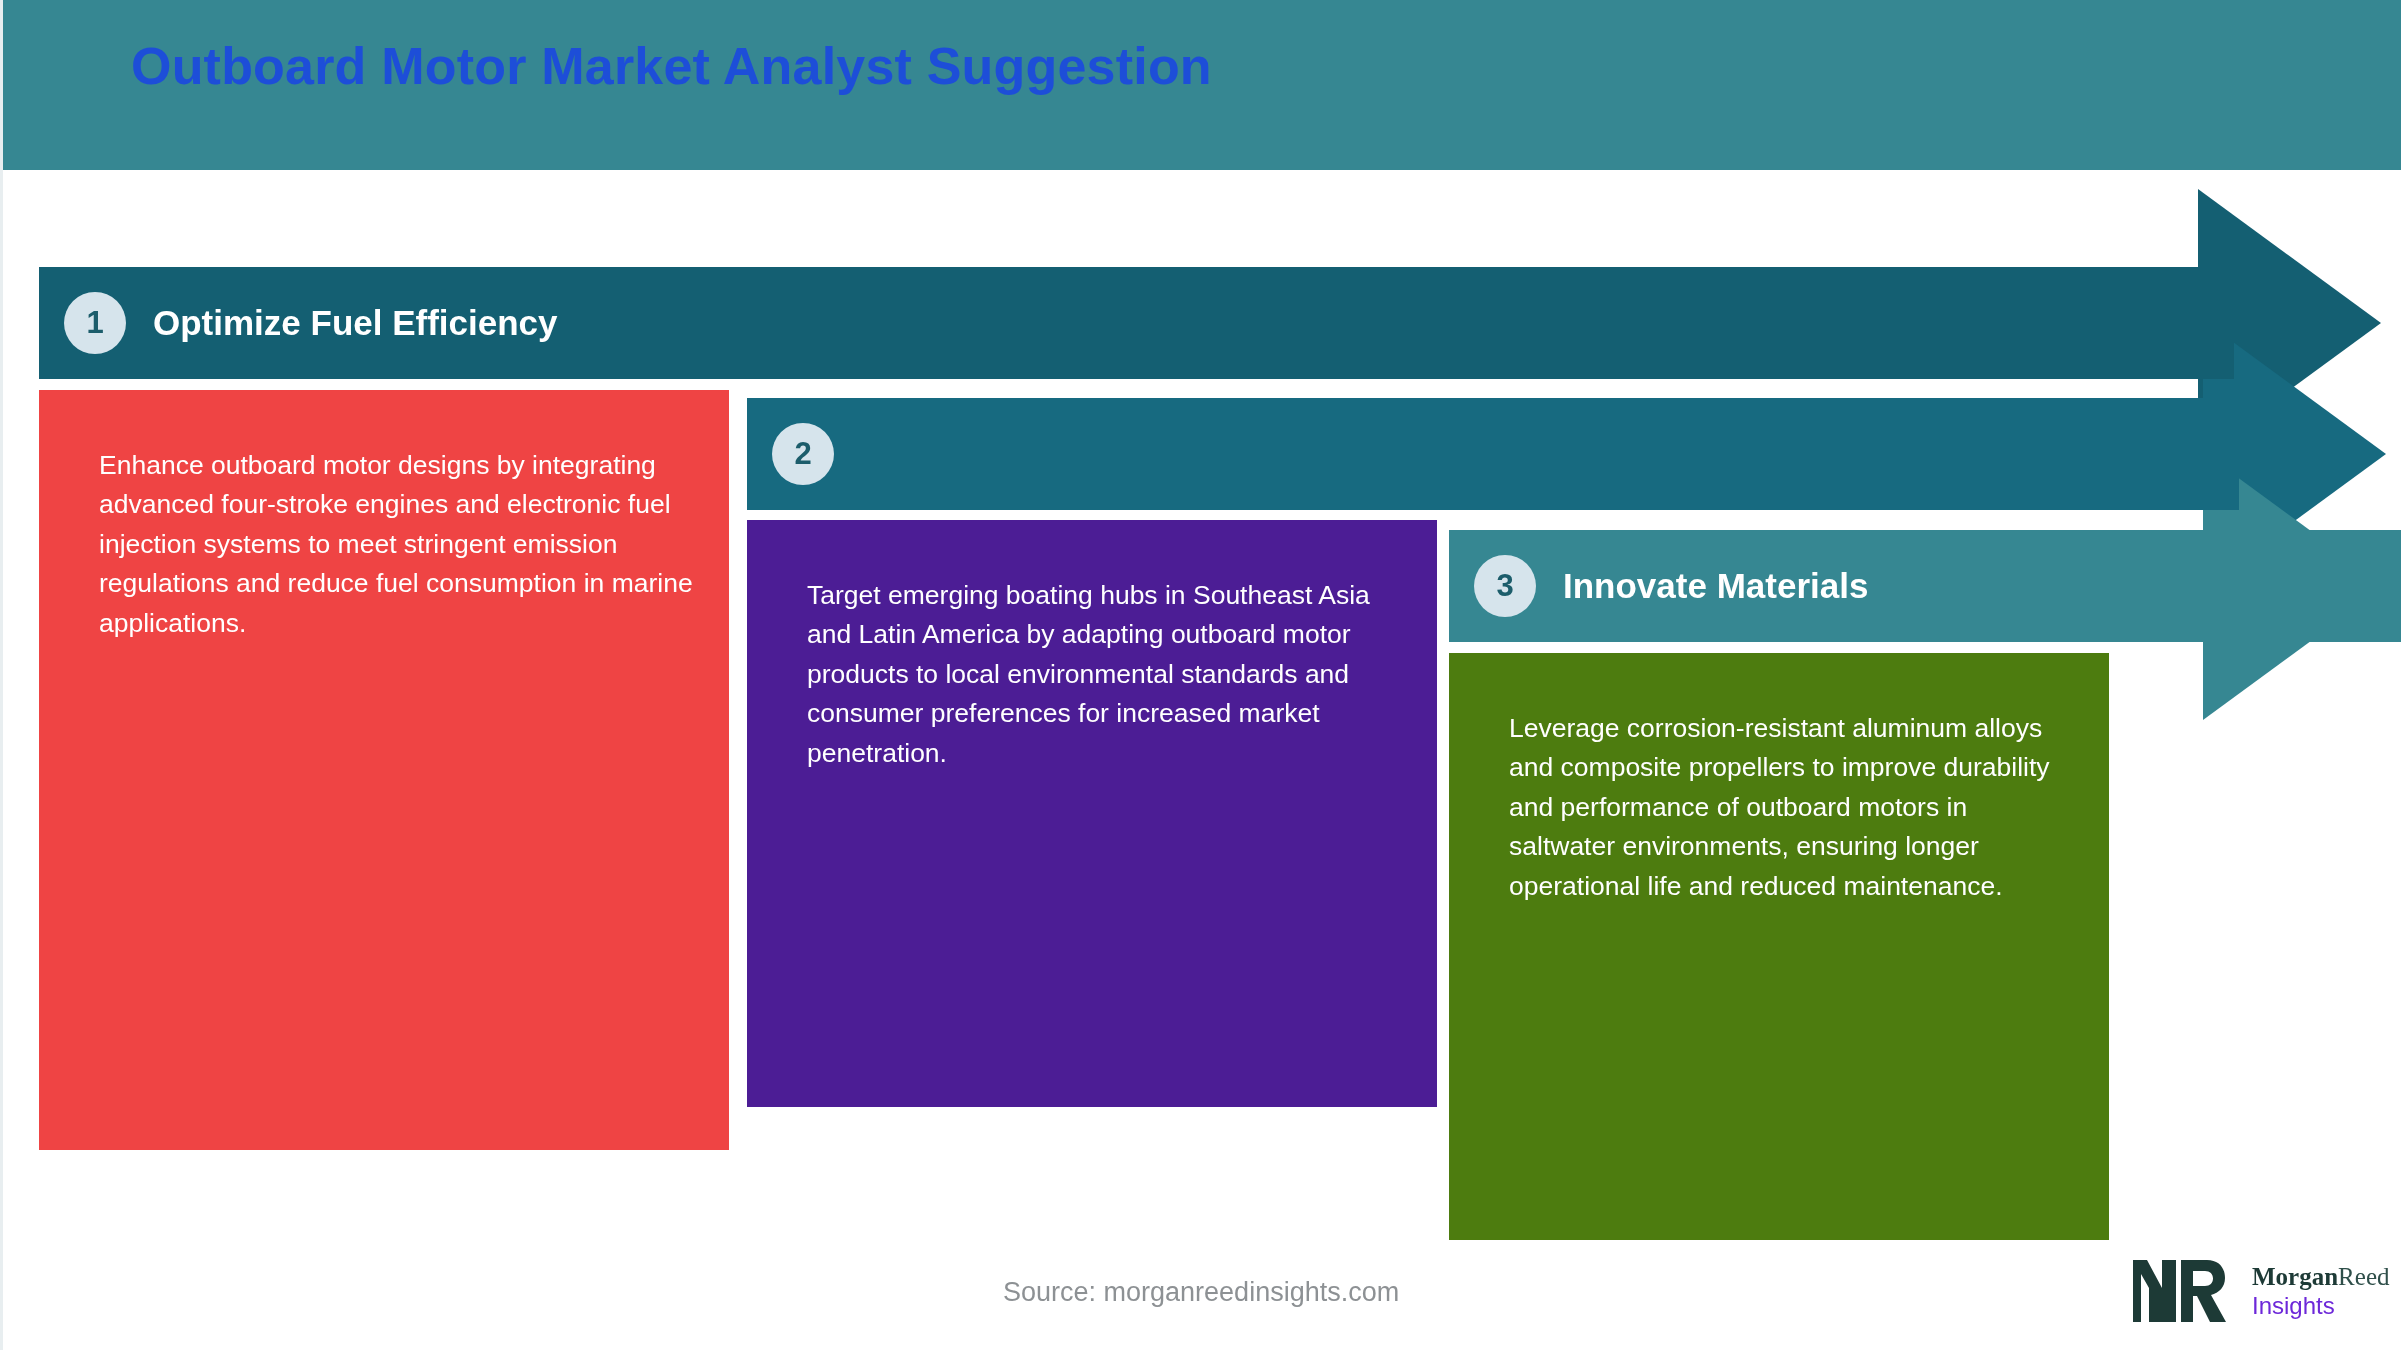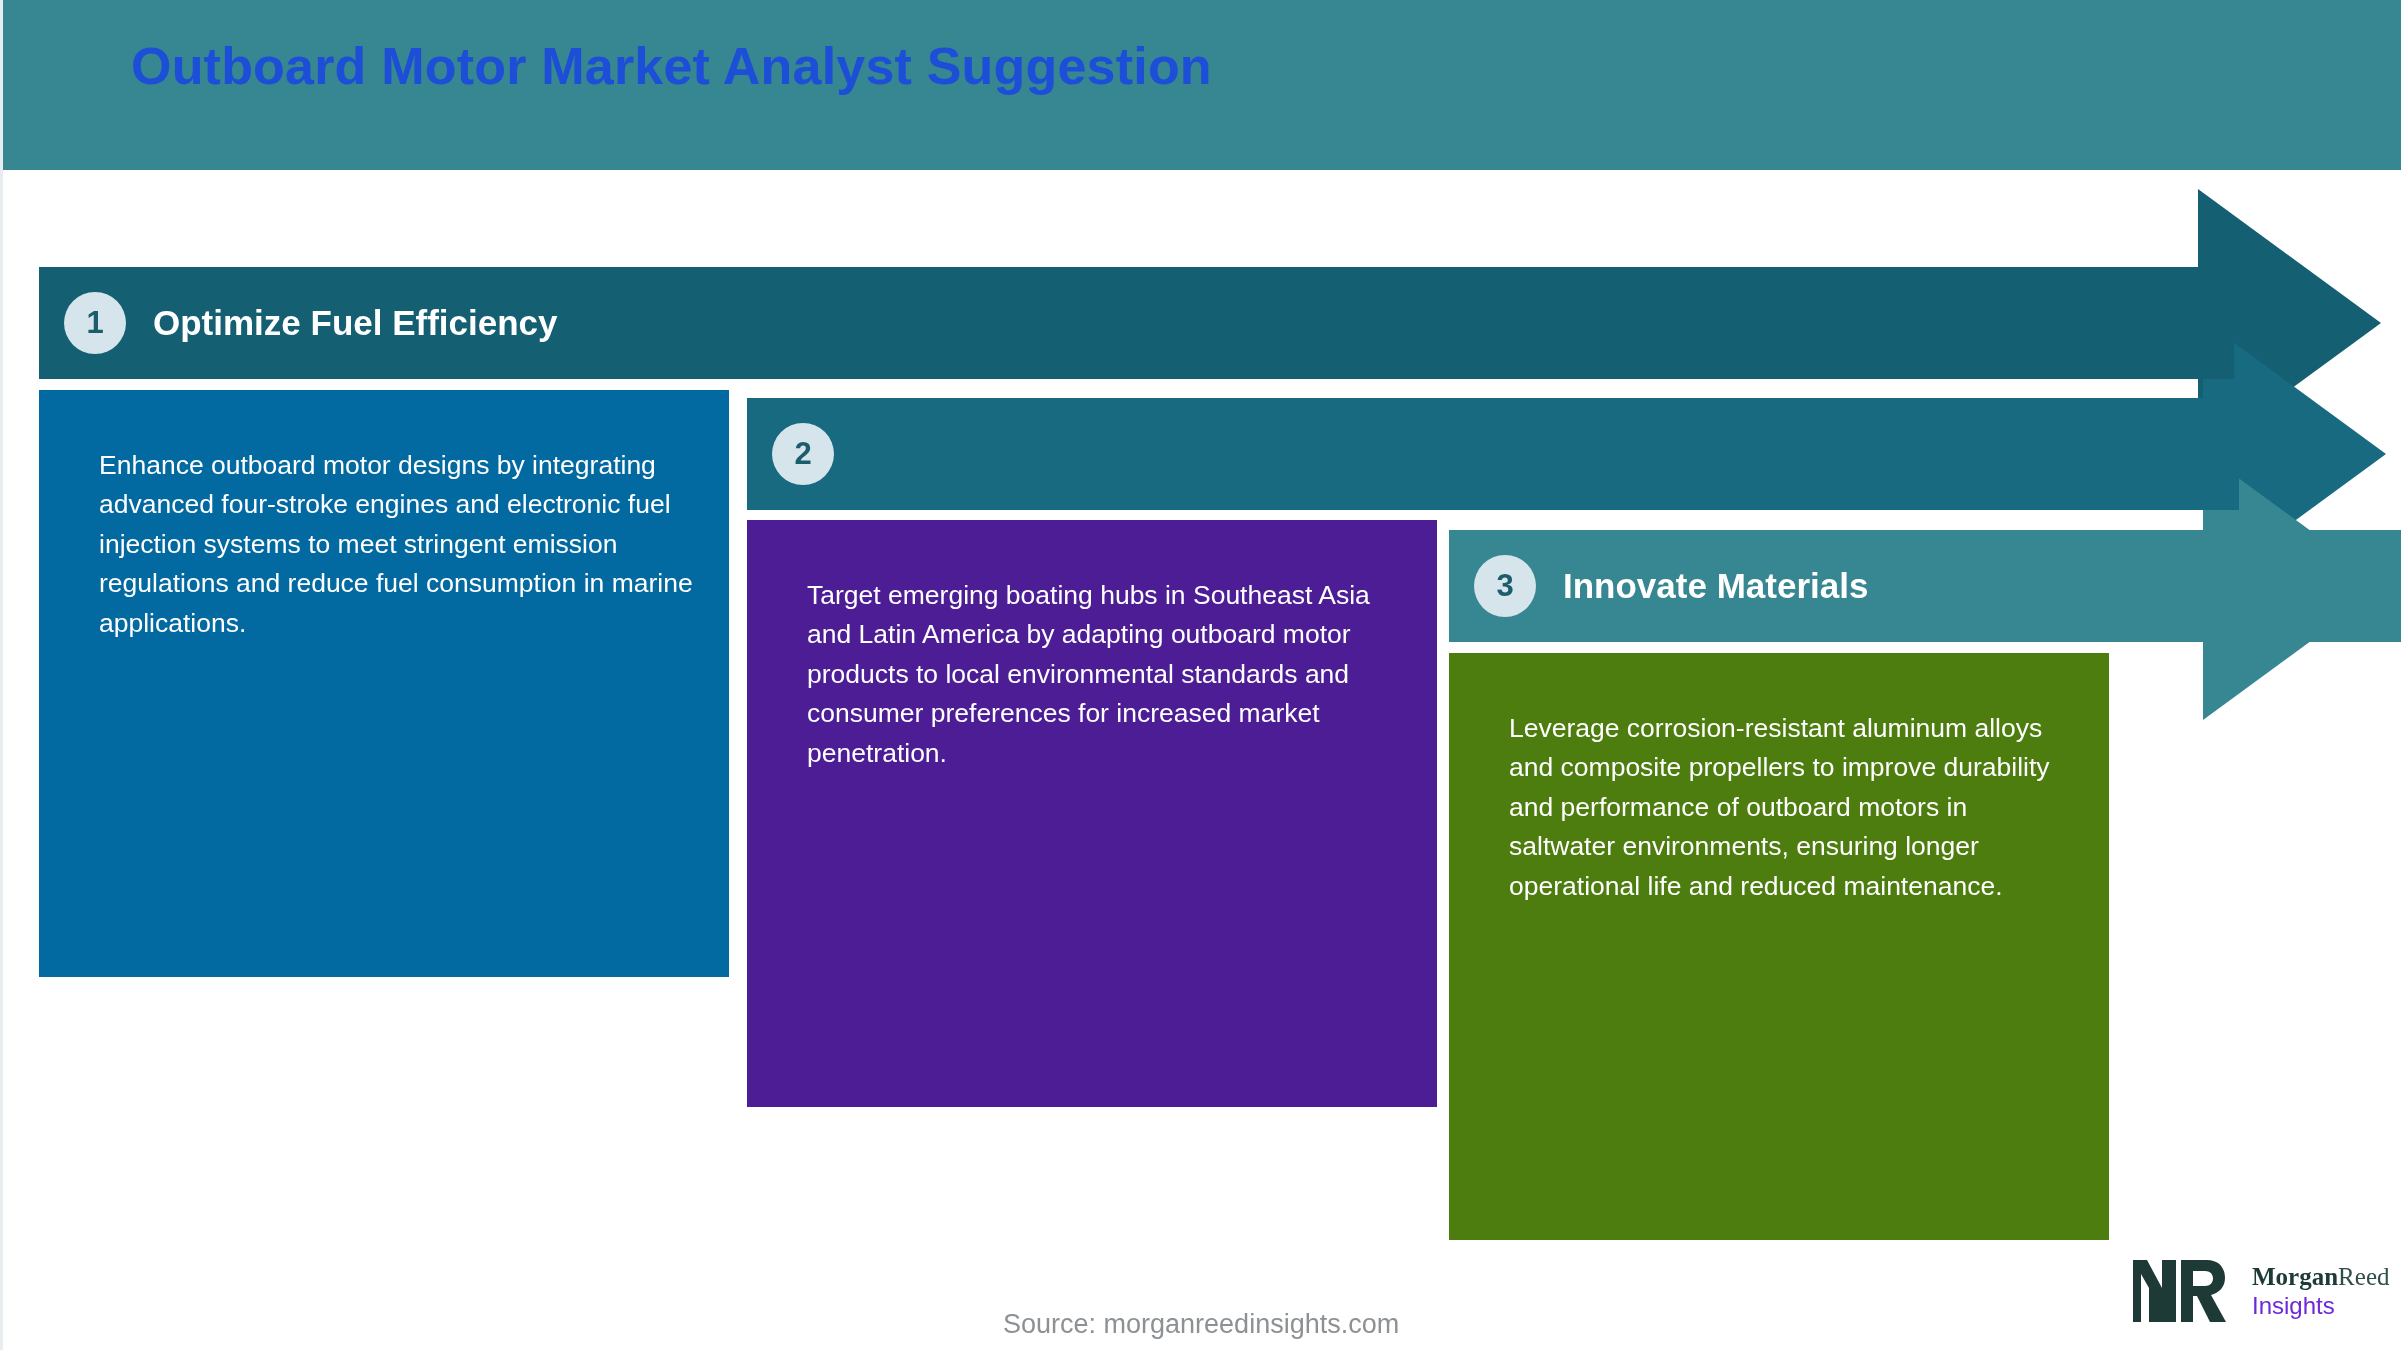--- a/index.html
+++ b/index.html
@@ -80,39 +80,38 @@
   }
   .step-text {
     color: #ffffff;
     font-size: 26.5px;
     line-height: 1.49;
     font-weight: 400;
   }
 
   
   #step1-bar  { left: 36px;  top: 267px;  width: 2195px; background: #145f72; }
-  #step1-body { left: 36px;  top: 390px;  width: 690px; height: 587px; background: #0369a1; }
+  #step1-body { left: 36px;  top: 390px;  width: 690px; height: 760px; background: #ef4444; }
 
   
   #step2-bar  { left: 744px; top: 398px;  width: 1492px; background: #176a80; }
   #step2-body { left: 744px; top: 520px;  width: 690px; height: 587px; background: #4c1d95; }
 
   
   #step3-bar  { left: 1446px; top: 530px; width: 1102px; background: #368792; }
   #step3-body { left: 1446px; top: 653px; width: 660px; height: 587px; background: #4d7c0f; }
 
   
   .source-text {
     position: absolute;
     left: 1000px;
     top: 1277px;
     font-size: 27px;
     color: #8d9194;
     white-space: nowrap;
-    margin-top: 32px;
   }
 
   .logo {
     position: absolute;
     left: 2128px;
     top: 1258px;
     display: flex;
     align-items: center;
     gap: 25px;
   }

